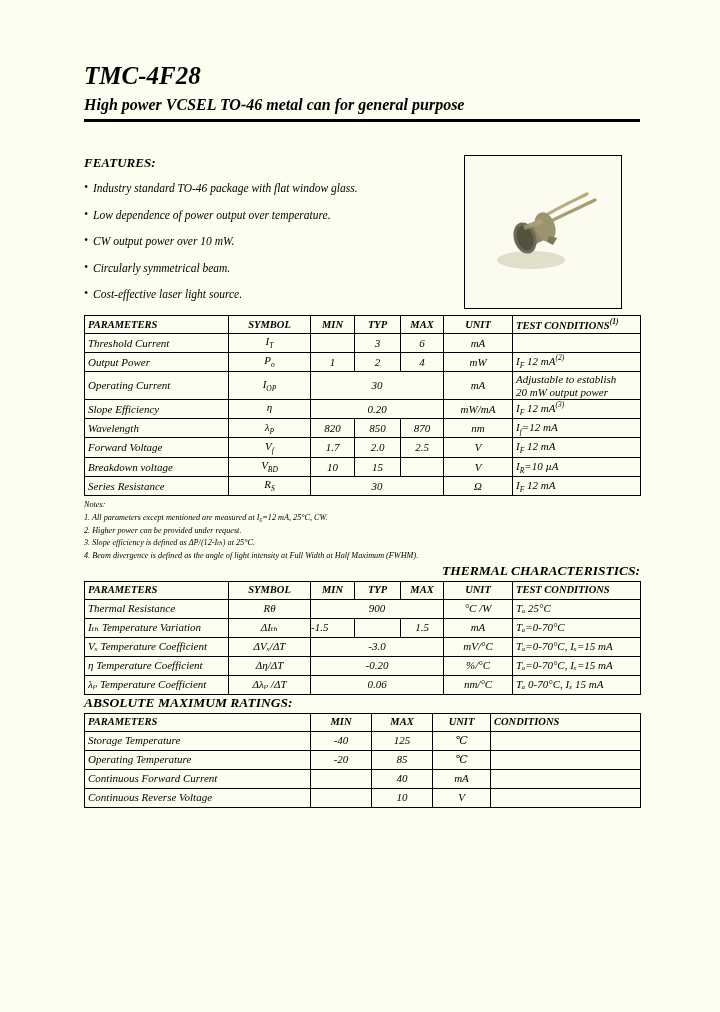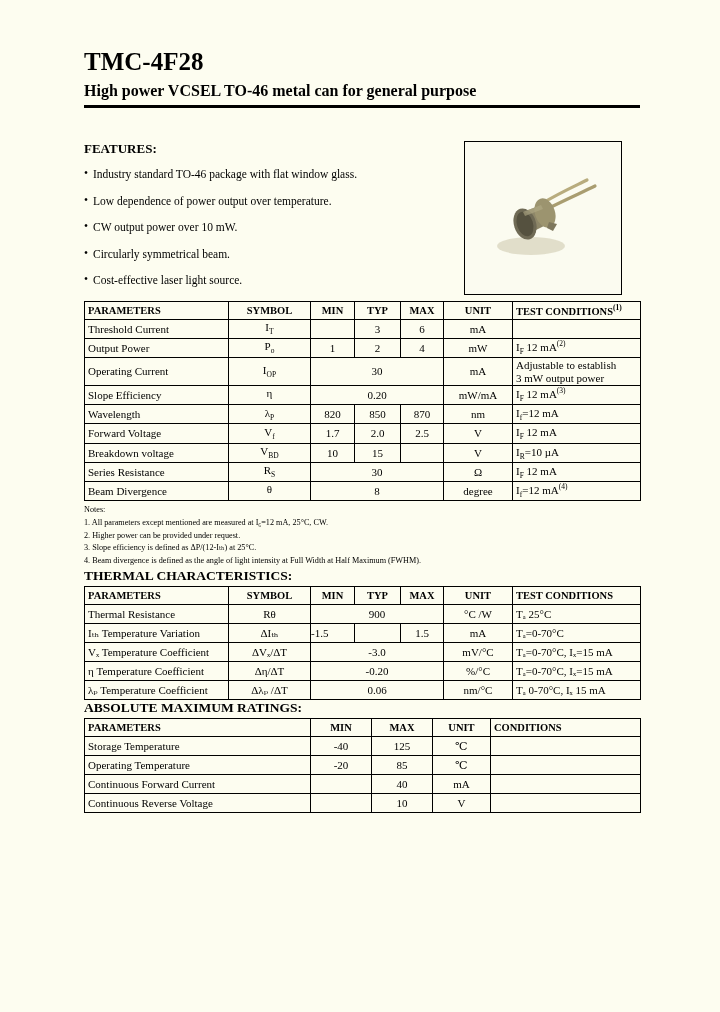--- a/index.html
+++ b/index.html
@@ -18,22 +18,23 @@
   .page {
     position: absolute;
     left: 0; top: 0;
     width: 720px;
     height: 1012px;
     background: #fdfdf0;
   }
   .content {
     position: absolute;
     left: 84px;
-    top: 48px;
+    top: 62px;
     width: 556px;
+    font-style: italic;
   }
 
   
   .doc-title {
     font-size: 25px;
     font-weight: bold;
     letter-spacing: 0px;
     line-height: 1.1;
     margin: 0;
   }
@@ -91,21 +92,21 @@
   .photo-svg { display: block; }
 
   
   h2.sec {
     font-size: 13.5px;
     font-weight: bold;
     margin: 0 0 2px 0;
     padding: 0;
   }
   .sec-eo { margin-top: 28px; }
-  .sec-th { margin-top: 22px; }
+  .sec-th { margin-top: 22px; text-align: right; }
   .sec-am { margin-top: 22px; }
 
   
   table.spec {
     width: 556px;
     border-collapse: collapse;
     table-layout: fixed;
     font-size: 11px;
   }
   table.spec th, table.spec td {
@@ -248,21 +249,21 @@
           <td class="unit">mW</td>
           <td class="cond"><span>I</span><span class="sub">F</span><span>  12 mA</span><span class="sup">(2)</span></td>
         </tr>
 
         <tr>
           <td class="param">Operating Current</td>
           <td class="sym"><span>I</span><span class="sub">OP</span></td>
           <td class="span3" colspan="3">30</td>
           <td class="unit">mA</td>
           <td class="cond two-line" style="white-space:pre-line">Adjustable to establish
-3 mW output power</td>
+20 mW output power</td>
         </tr>
 
         <tr>
           <td class="param">Slope Efficiency</td>
           <td class="sym"><span>η</span><span class="sub"></span></td>
           <td class="span3" colspan="3">0.20</td>
           <td class="unit">mW/mA</td>
           <td class="cond"><span>I</span><span class="sub">F</span><span>  12 mA</span><span class="sup">(3)</span></td>
         </tr>
 
@@ -297,27 +298,20 @@
         </tr>
 
         <tr>
           <td class="param">Series Resistance</td>
           <td class="sym"><span>R</span><span class="sub">S</span></td>
           <td class="span3" colspan="3">30</td>
           <td class="unit">Ω</td>
           <td class="cond"><span>I</span><span class="sub">F</span><span>  12 mA</span><span class="sup"></span></td>
         </tr>
 
-        <tr>
-          <td class="param">Beam Divergence</td>
-          <td class="sym"><span>θ</span><span class="sub"></span></td>
-          <td class="span3" colspan="3">8</td>
-          <td class="unit">degree</td>
-          <td class="cond"><span>I</span><span class="sub">f</span><span>=12 mA</span><span class="sup">(4)</span></td>
-        </tr>
       </tbody>
     </table>
 
     <div class="notes">
       <div class="nhead">Notes:</div>
       <div class="nitem">1.  All parameters except mentioned are measured at I₆=12 mA, 25°C, CW.</div>
       <div class="nitem">2.  Higher power can be provided under request.</div>
       <div class="nitem">3.  Slope efficiency is defined as ΔP/(12-Iₜₕ) at 25°C.</div>
       <div class="nitem">4.  Beam divergence is defined as the angle of light intensity at Full Width at Half Maximum (FWHM).</div>
     </div>

